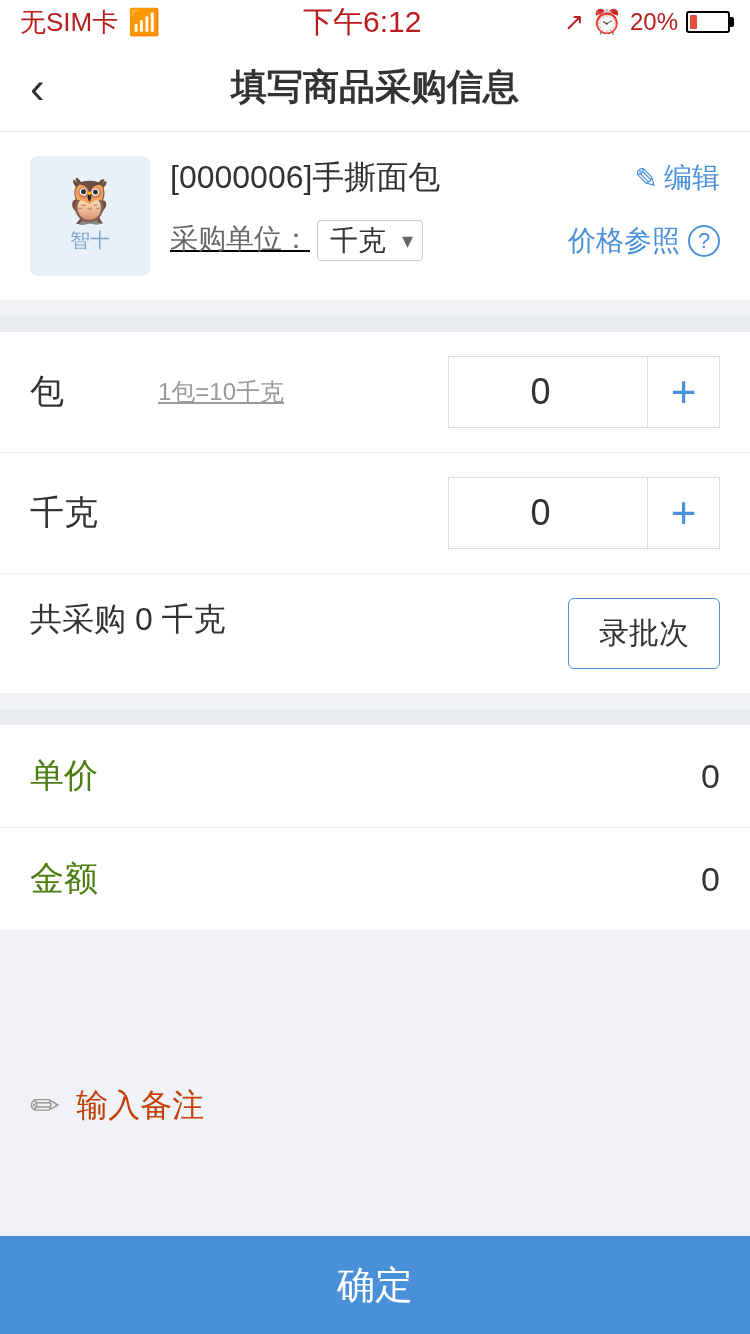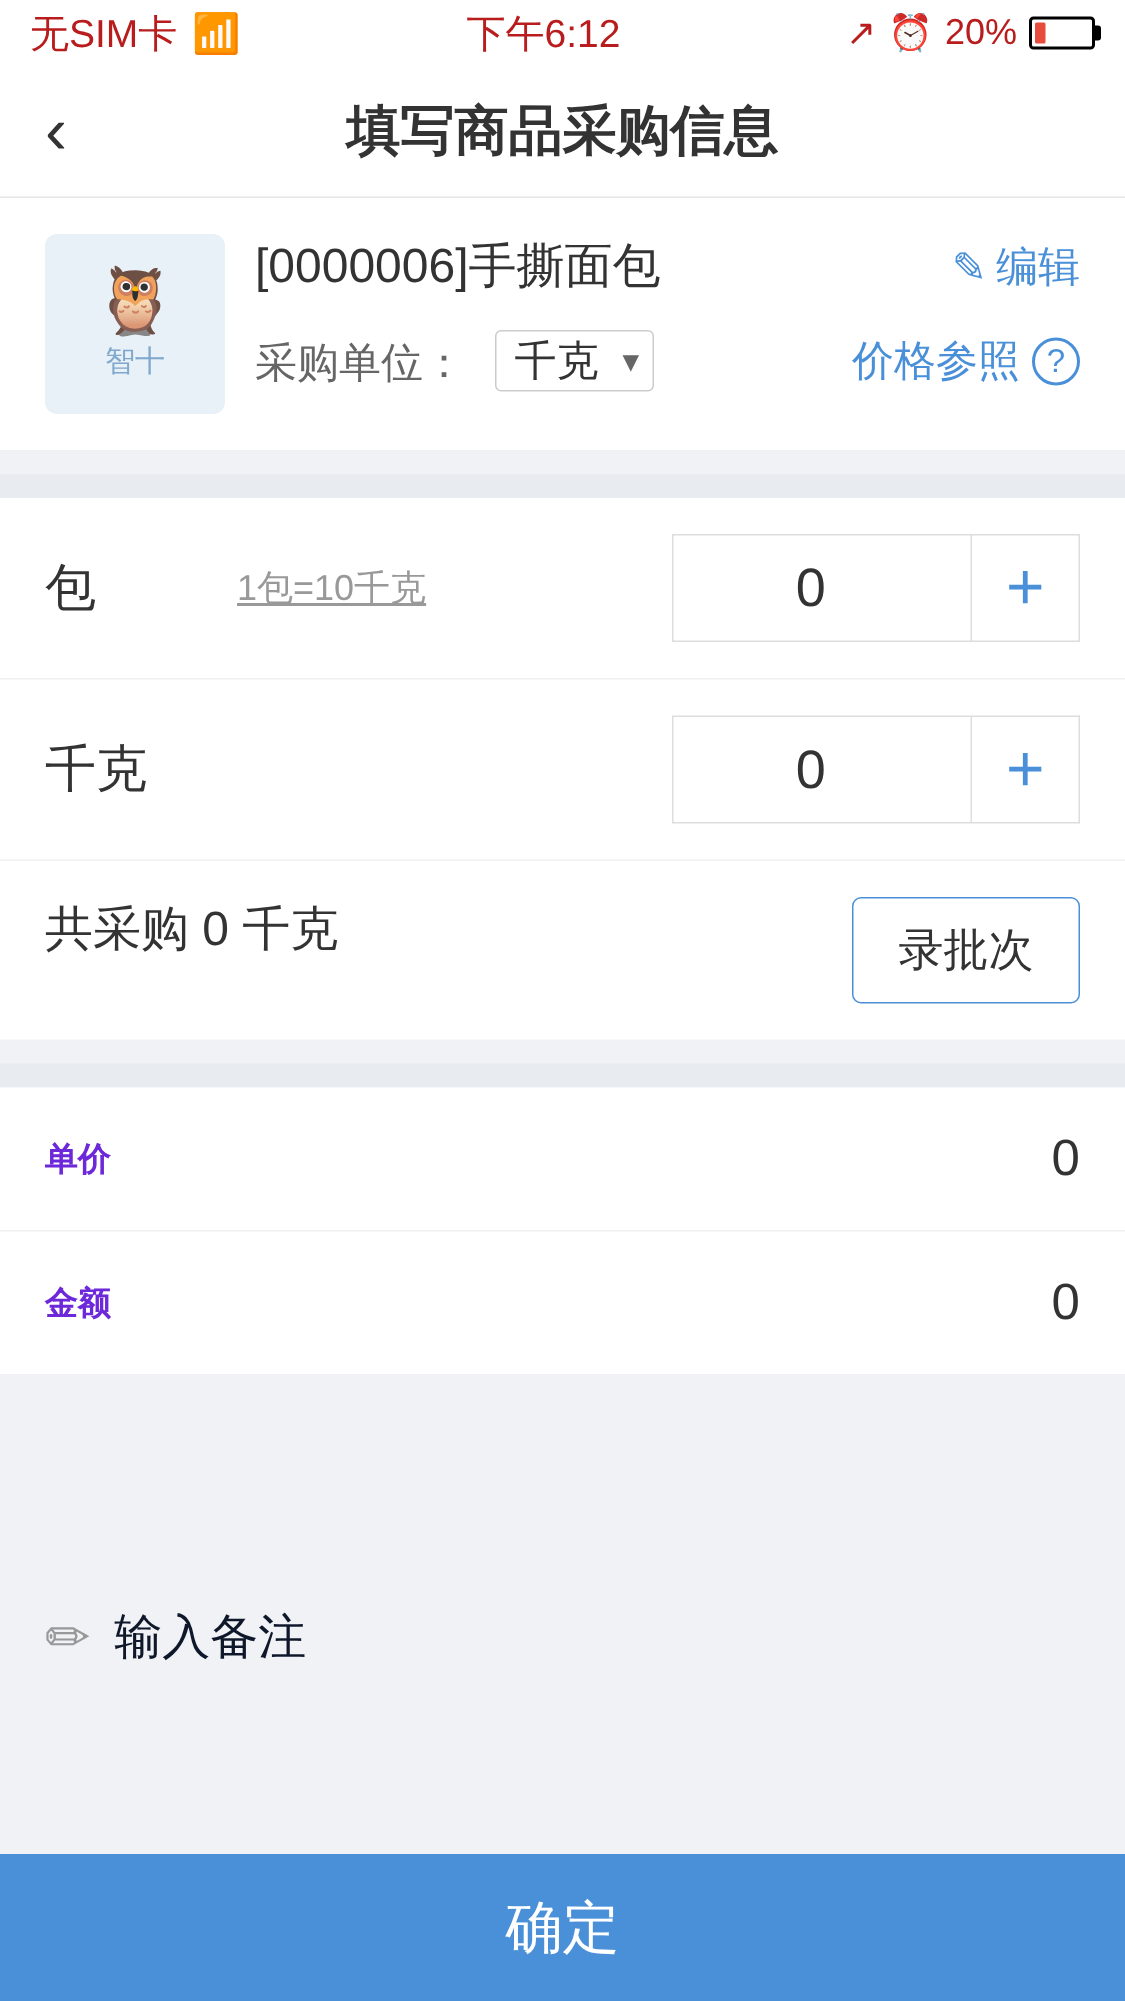--- a/index.html
+++ b/index.html
@@ -18,21 +18,21 @@
       height: 44px;
       background: #fff;
       display: flex;
       align-items: center;
       justify-content: space-between;
       padding: 0 20px;
       font-size: 28px;
       color: #b91c1c;
     }
     .status-left { display: flex; align-items: center; gap: 10px; font-size: 26px; }
-    .status-center { font-size: 26px; font-weight: 500; }
+    .status-center { font-size: 30px; font-weight: 500; }
     .status-right { display: flex; align-items: center; gap: 8px; font-size: 24px; }
     .battery-icon {
       width: 44px; height: 22px; border: 2px solid #000; border-radius: 3px; position: relative;
       display: inline-flex; align-items: center; padding: 2px;
     }
     .battery-icon::after {
       content: ''; position: absolute; right: -6px; top: 50%; transform: translateY(-50%);
       width: 4px; height: 10px; background: #000; border-radius: 0 2px 2px 0;
     }
     .battery-fill {
@@ -223,34 +223,34 @@
       margin-bottom: 16px;
     }
     .info-row {
       display: flex;
       align-items: center;
       justify-content: space-between;
       padding: 28px 30px;
       border-bottom: 1px solid #f0f0f0;
     }
     .info-row:last-child { border-bottom: none; gap: 28px; }
-    .info-label { font-size: 22px; color: #6d28d9; font-weight: bold; }
+    .info-label { font-size: 34px; color: #4d7c0f; }
     .info-value { font-size: 34px; color: #333; }
 
     
     .notes-section {
       background: #f0f2f5;
       padding: 24px 30px;
       display: flex;
       align-items: center;
       gap: 16px;
       min-height: 320px;
     }
     .notes-icon { font-size: 36px; color: #999; }
-    .notes-placeholder { font-size: 32px; color: #0f172a; }
+    .notes-placeholder { font-size: 32px; color: #c2410c; }
 
     
     .bottom-spacer {
       flex: 1;
       background: #f0f2f5;
       min-height: 100px;
     }
 
     
     .confirm-btn {
@@ -307,21 +307,21 @@
     <div class="product-name-row">
       <span class="product-name">
         <span>[0000006]</span><span>手撕面包</span>
       </span>
       <span class="product-edit">
         <span>✎</span>
         <span>编辑</span>
       </span>
     </div>
     <div class="product-unit-row">
-      <div style="display:flex;align-items:flex-end;gap:20px;">
+      <div style="display:flex;align-items:flex-start;gap:7px;text-decoration:underline;">
         <span class="product-unit-label">采购单位：</span>
         <div class="unit-select-wrapper">
           <select>
             <option>千克</option>
           </select>
         </div>
       </div>
       <div class="price-ref">
         <span>价格参照</span>
         <span class="price-ref-question">?</span>

